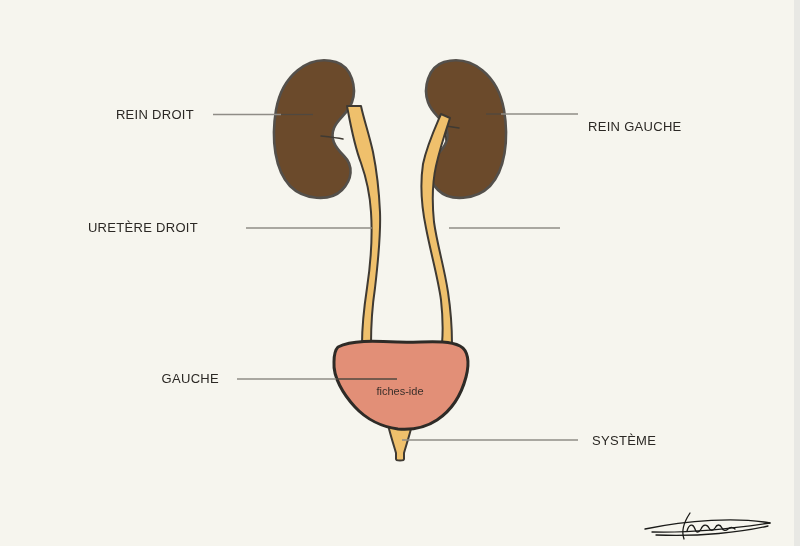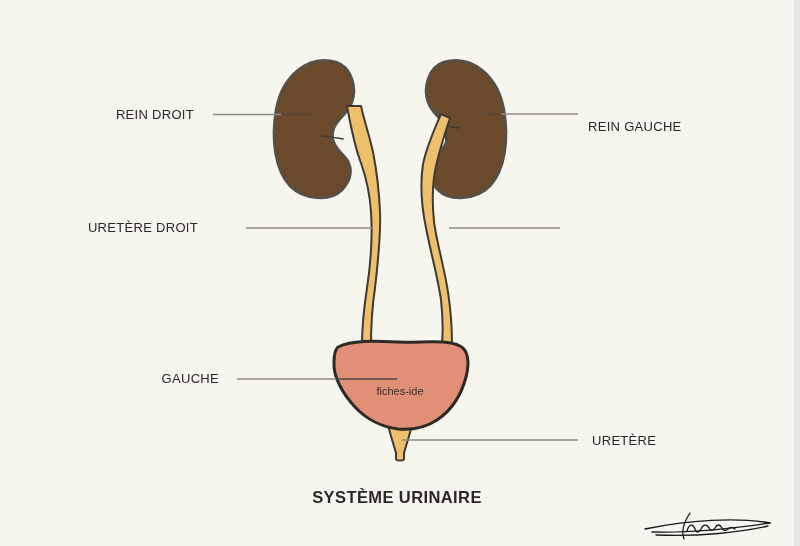--- a/index.html
+++ b/index.html
@@ -125,19 +125,18 @@
 
   <div class="label right-anchor" style="right:600px; top:108px;">REIN DROIT</div>
 
   <div class="label" style="left:588px; top:108px;margin-top:12px;">REIN GAUCHE</div>
 
   <div class="label right-anchor" style="right:596px; top:221px;">URETÈRE DROIT</div>
 
 
   <div class="label right-anchor" style="right:575px; top:372px;">GAUCHE</div>
 
-  <div class="label" style="left:592px; top:434px;">URETÈRE</div>
+  <div class="label" style="left:592px; top:434px;">SYSTÈME</div>
 
   <div class="watermark">fiches-ide</div>
 
-  <div class="diagram-title">SYSTÈME URINAIRE</div>
 
 </div>
 
 </body></html>

